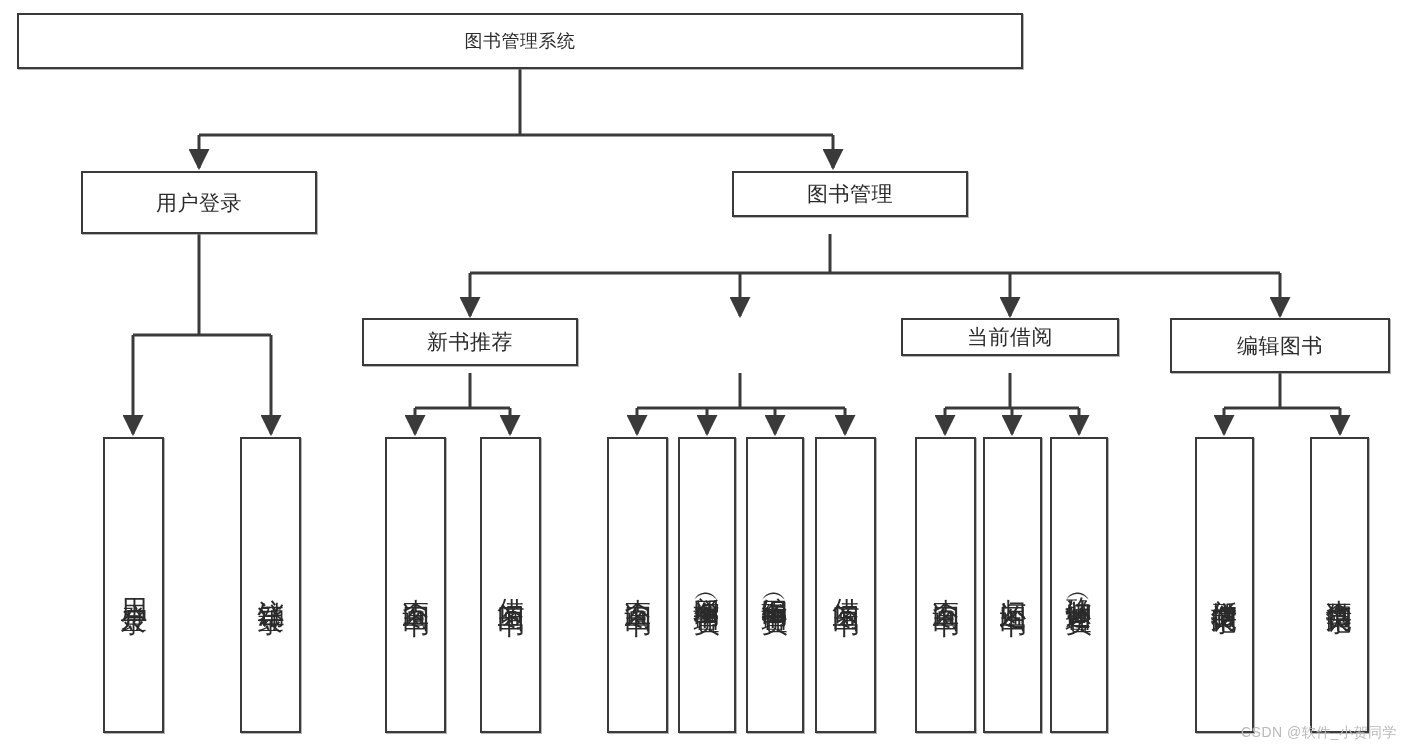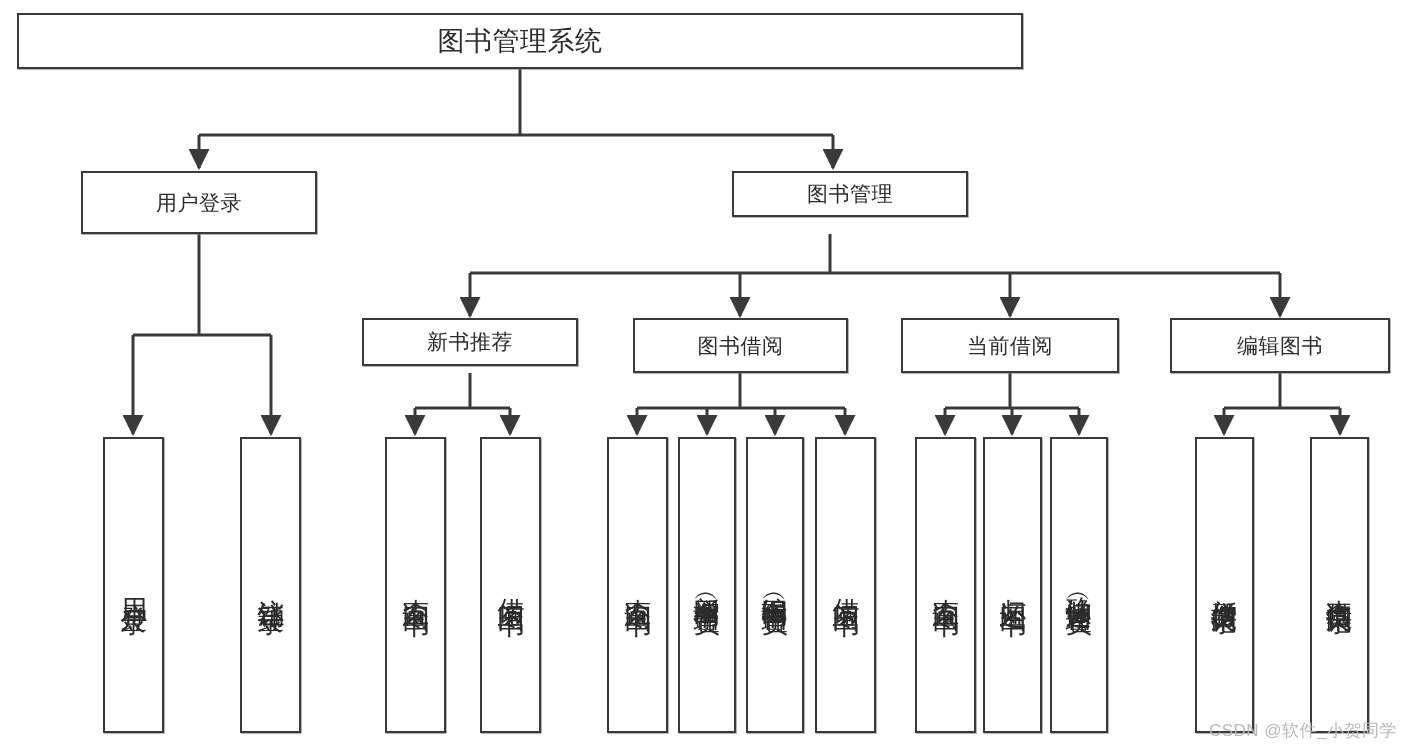--- a/index.html
+++ b/index.html
@@ -42,21 +42,21 @@
     display: block;
     line-height: 1.12;
     letter-spacing: 0.5px;
   }
   
   .node.h .lbl {
     font-size: 21px;
     white-space: nowrap;
   }
   .node.root .lbl {
-    font-size: 27px;
+    font-size: 18px;
   }
   
   .node.v {
     align-items: center;
     justify-content: center;
   }
   .node.v .lbl {
     writing-mode: vertical-rl;
     text-orientation: upright;
     font-size: 27px;
@@ -66,21 +66,21 @@
     max-height: 272px;
   }
   .node.v.tall .lbl {
     letter-spacing: 2px;
     font-size: 26px;
   }
   #watermark {
     position: absolute;
     right: 8px;
     bottom: 5px;
-    font-size: 17px;
+    font-size: 14px;
     color: #b9b9b9;
     letter-spacing: 0.5px;
     white-space: nowrap;
     user-select: none;
   }
 </style>
 </head>
 <body>
 
 <div id="canvas">
@@ -142,24 +142,21 @@
   <div class="node h" style="left:81px; top:171px; width:236px; height:63px;">
     <span class="lbl">用户登录</span>
   </div>
   <div class="node h" style="left:732px; top:171px; width:236px; height:46px;">
     <span class="lbl">图书管理</span>
   </div>
 
   <div class="node h" style="left:362px; top:318px; width:216px; height:48px;">
     <span class="lbl">新书推荐</span>
   </div>
-  <div class="node h" style="left:633px; top:318px; width:215px; height:55px;">
-    <span class="lbl">图书借阅</span>
-  </div>
-  <div class="node h" style="left:901px; top:318px; width:218px; height:55px;">
+  <div class="node h" style="left:901px; top:318px; width:218px; height:38px;">
     <span class="lbl">当前借阅</span>
   </div>
   <div class="node h" style="left:1170px; top:318px; width:220px; height:55px;">
     <span class="lbl">编辑图书</span>
   </div>
 
   <div class="node v" style="left:103px; top:437px; width:61px; height:296px;">
     <span class="lbl">用户登录</span>
   </div>
   <div class="node v" style="left:240px; top:437px; width:61px; height:296px;">

